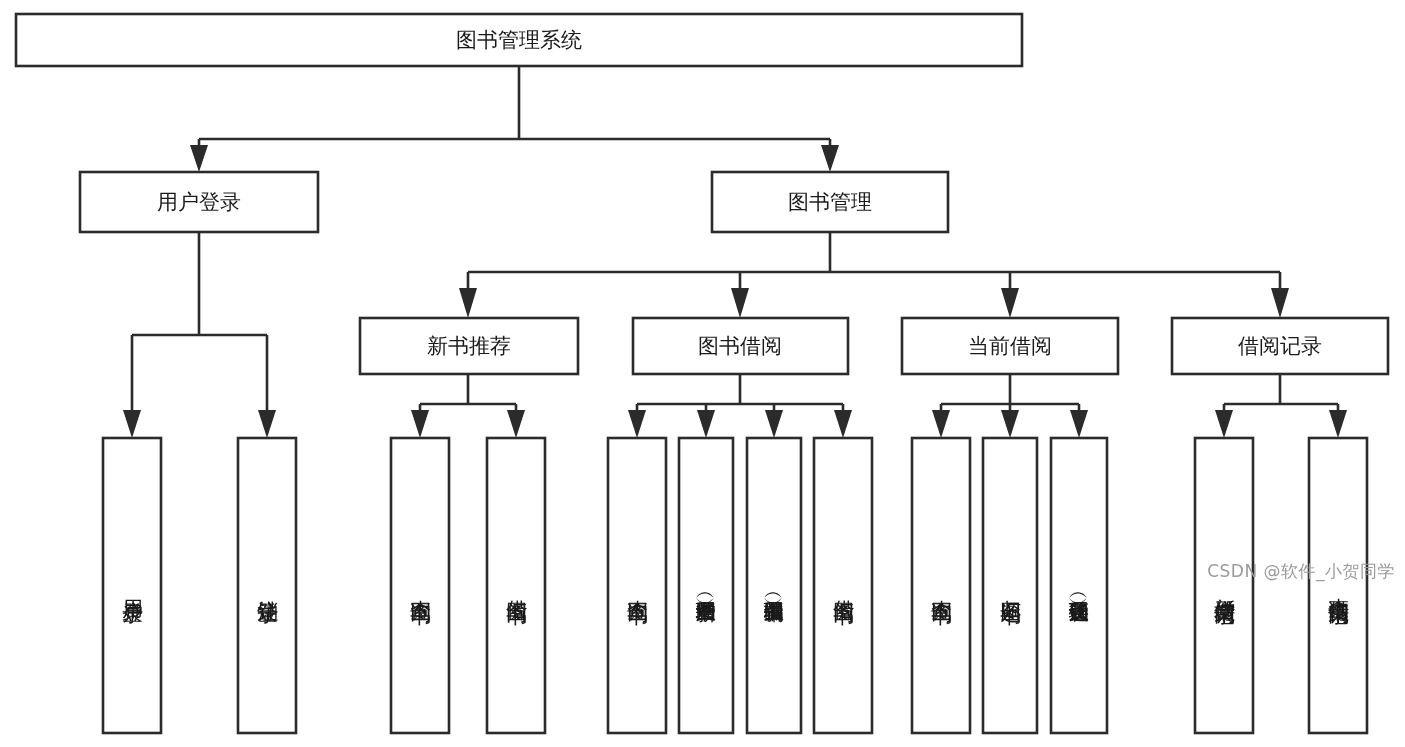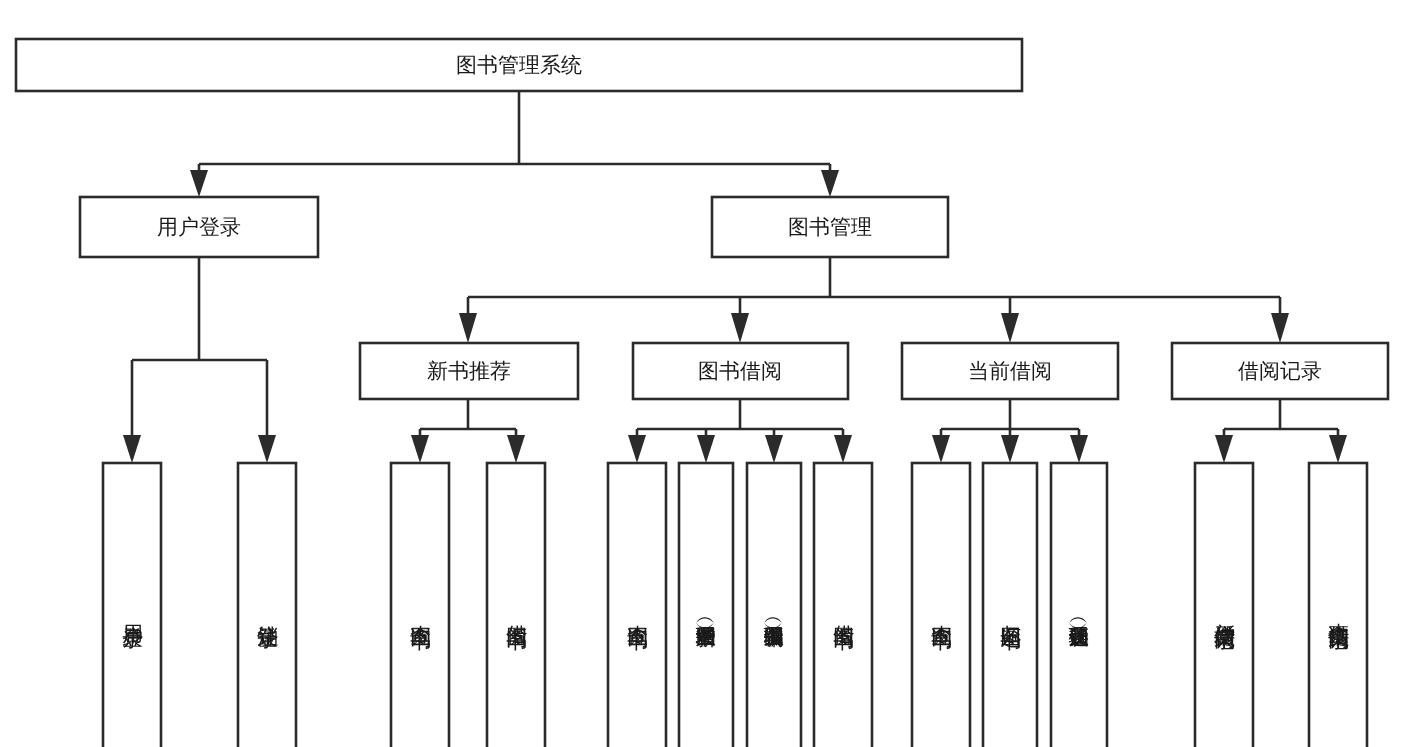--- a/index.html
+++ b/index.html
@@ -11,21 +11,20 @@
     width: 1405px;
     height: 747px;
     font-family: "DejaVu Sans", "Liberation Sans", sans-serif;
     overflow: hidden;
     position: relative;
   }
   #diagram-root {
     position: relative;
     width: 1405px;
     height: 589px;
-    margin-top: 25px;
   }
   svg.flow {
     position: absolute;
     top: 0;
     left: 0;
     width: 1405px;
     height: 747px;
   }
   .node-box {
     fill: #ffffff;
@@ -233,13 +232,14 @@
     <span class="leaf-label tight">确认归还（管理员）</span>
   </div>
 
   <div class="leaf-label-wrap" style="left:1195px; top:438px; width:58px; height:295px;">
     <span class="leaf-label">新增借阅记录</span>
   </div>
   <div class="leaf-label-wrap" style="left:1309px; top:438px; width:58px; height:295px;">
     <span class="leaf-label">查询借阅记录</span>
   </div>
 
+  <div class="watermark">CSDN @软件_小贺同学</div>
 </div>
 
 </body></html>

